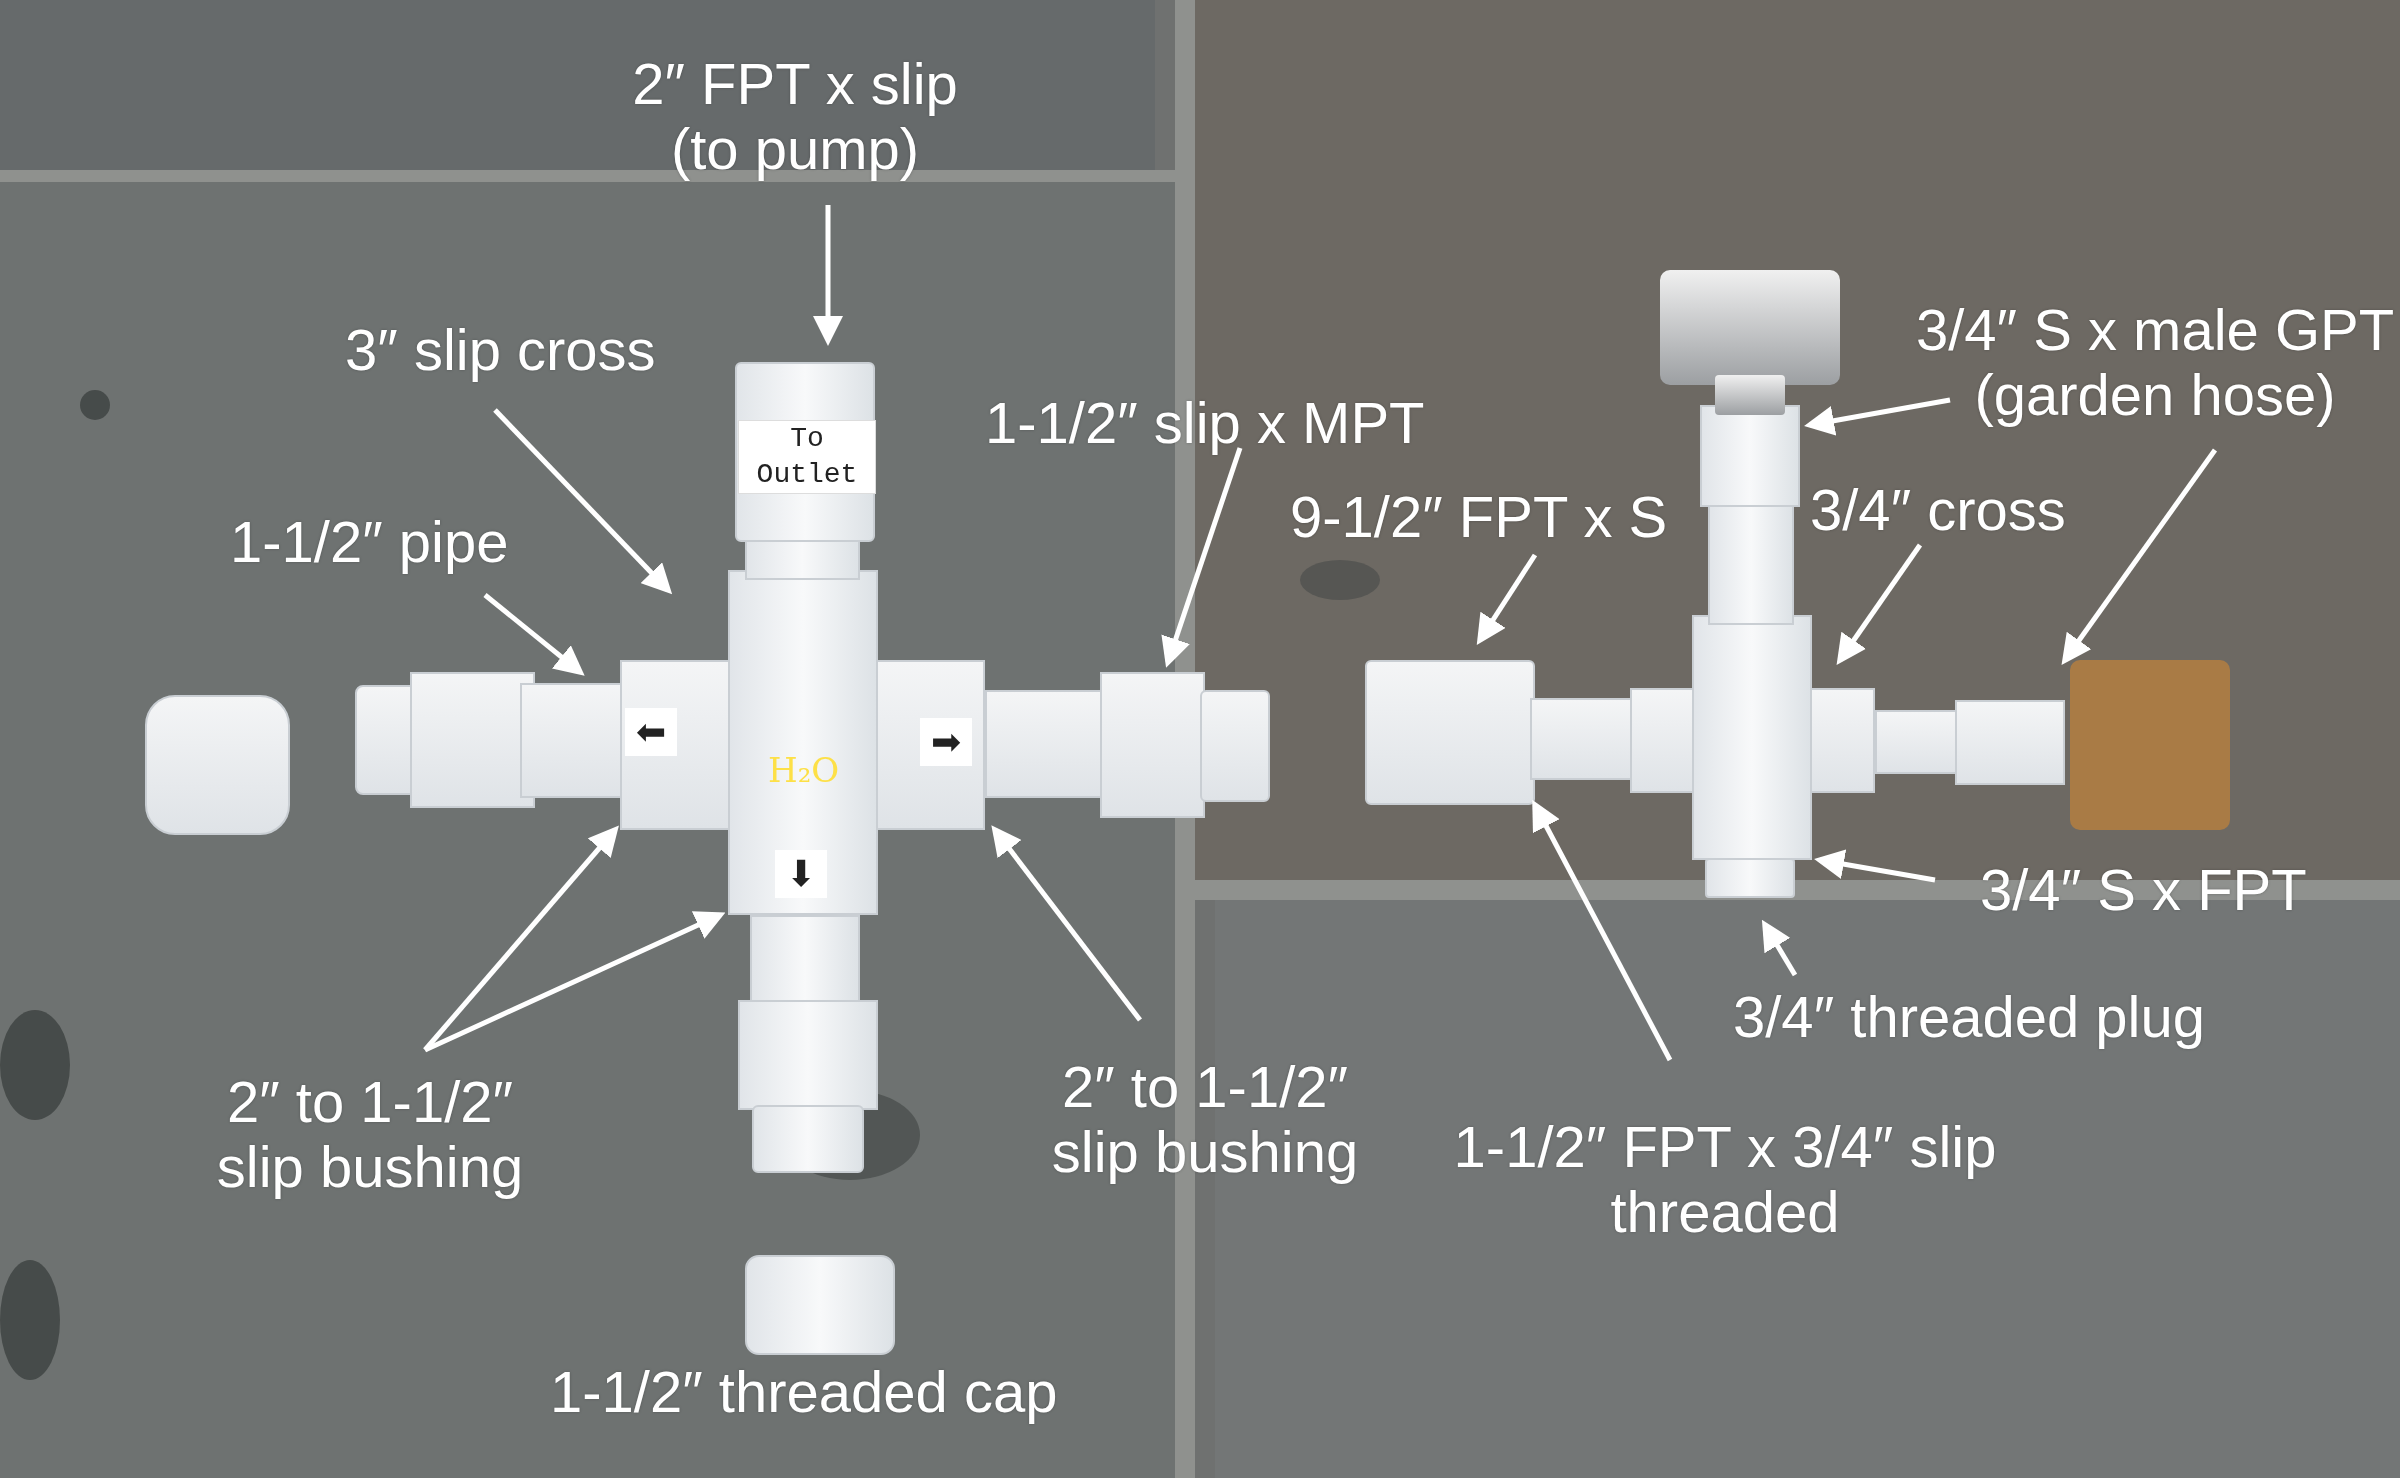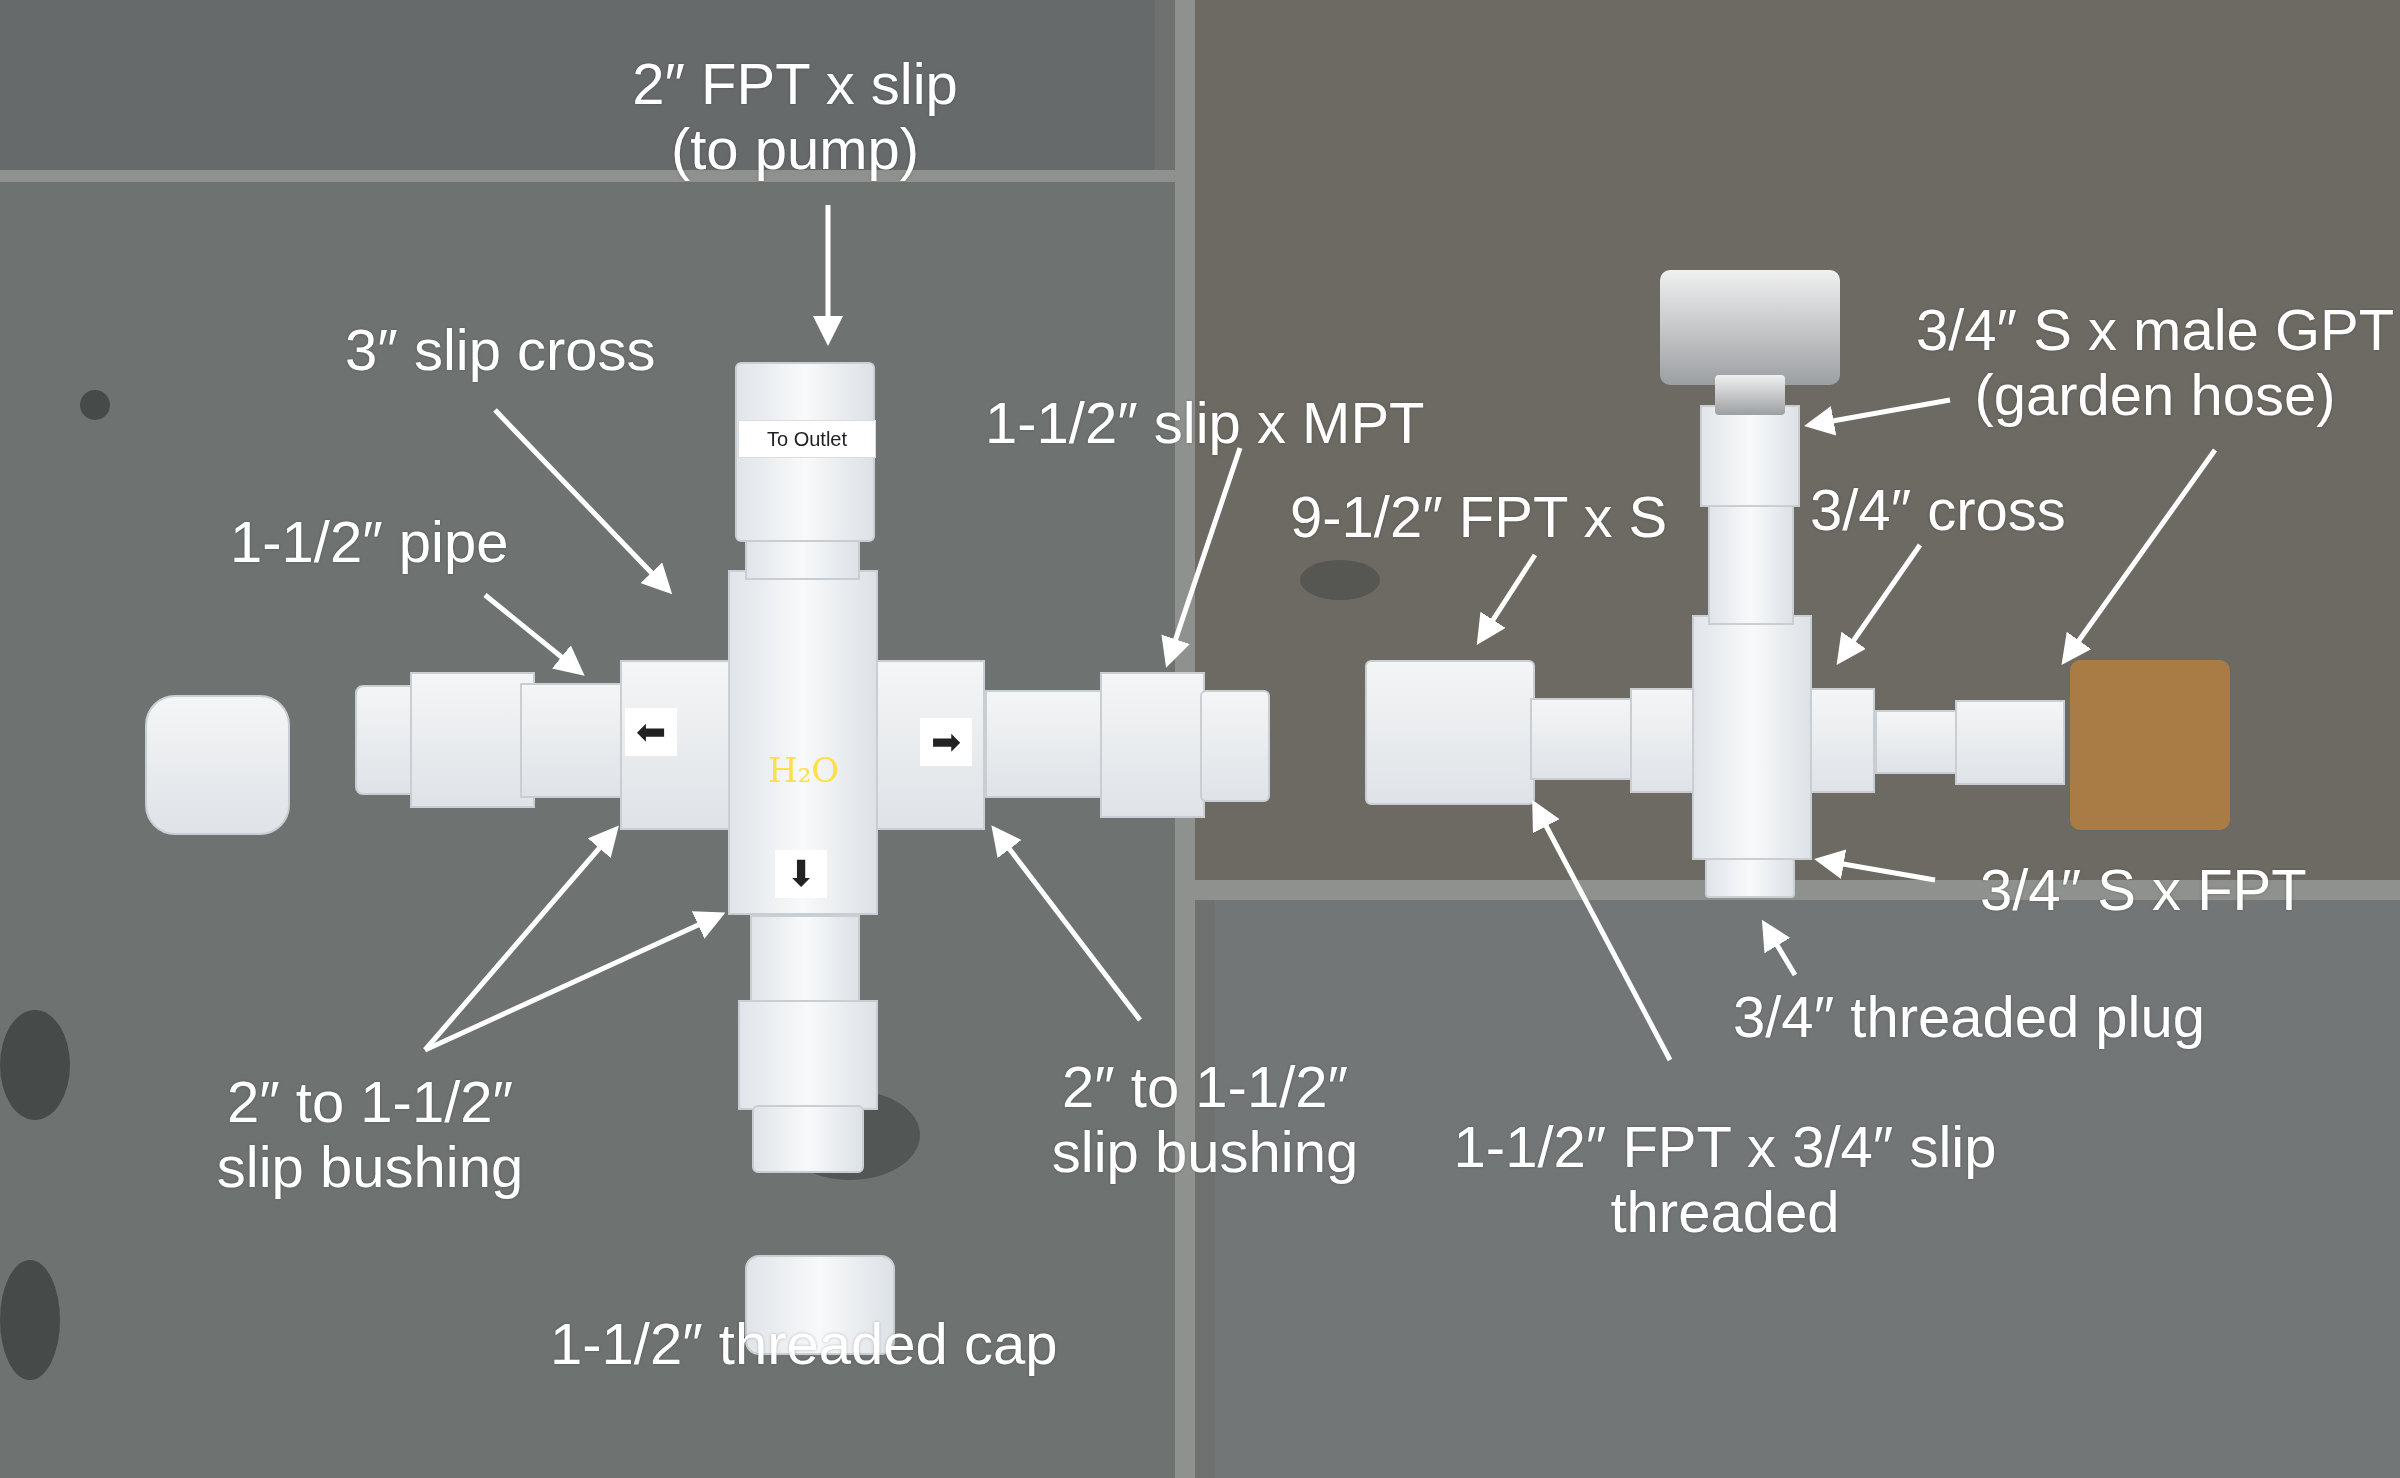--- a/index.html
+++ b/index.html
@@ -9,21 +9,21 @@
     .stone-a { left: 0; top: 0; width: 1155px; height: 170px; background: #666a6b; }
     .stone-b { left: 0; top: 182px; width: 1175px; height: 1296px; background: #6e7271; }
     .stone-c { left: 1195px; top: 0; width: 1205px; height: 880px; background: #6d6963; }
     .stone-d { left: 1215px; top: 900px; width: 1185px; height: 578px; background: #737676; }
     .joint { position: absolute; background: #8f918e; }
     .stain { position: absolute; border-radius: 50%; background: #3f4443; opacity: .85; }
     .pvc { position: absolute; background: linear-gradient(#f4f5f6, #dfe3e7); border: 2px solid #c9ced3; box-sizing: border-box; }
     .pvc-v { background: linear-gradient(90deg, #e1e5e9, #f8f9fa 50%, #dde2e6); }
     .brass { position: absolute; background: #a97b45; border-radius: 10px; }
     .chrome { position: absolute; background: linear-gradient(#f0f0f0, #9c9fa2); border-radius: 10px; }
-    .sticker { position: absolute; background: #fff; color: #222; font-size: 20px; line-height: 36px; text-align: center; border: 1px solid #ddd; }
+    .sticker { position: absolute; background: #fff; color: #222; font-size: 28px; line-height: 36px; text-align: center; border: 1px solid #ddd; font-family: Liberation Mono, monospace; }
     .arrowtag { position: absolute; width: 52px; height: 48px; background: #fff; color: #222; font-size: 36px; line-height: 48px; text-align: center; }
     .handwrite { position: absolute; color: #fde047; font-family: "DejaVu Serif", serif; font-size: 34px; }
     .label { position: absolute; color: #ffffff; font-size: 58px; line-height: 1.12; white-space: nowrap; text-align: center; text-shadow: 0 0 3px rgba(0,0,0,.25); }
     svg.arrows { position: absolute; left: 0; top: 0; width: 2400px; height: 1478px; pointer-events: none; }
   </style>
 </head>
 <body>
 
 <div class="stage">
 
@@ -115,21 +115,21 @@
   <div class="label" style="left:230px;top:510px;">1-1/2″ pipe</div>
   <div class="label" style="left:985px;top:375px;margin-top:16px;">1-1/2″ slip x MPT</div>
   <div class="label" style="left:190px;top:1070px;width:360px;">
     <div>2″ to 1-1/2″</div>
     <div>slip bushing</div>
   </div>
   <div class="label" style="left:1025px;top:1055px;width:360px;">
     <div>2″ to 1-1/2″</div>
     <div>slip bushing</div>
   </div>
-  <div class="label" style="left:550px;top:1312px;text-align:right;">1-1/2″ threaded cap</div>
+  <div class="label" style="left:550px;top:1360px;text-align:right;">1-1/2″ threaded cap</div>
   <div class="label" style="left:1905px;top:298px;width:500px;">
     <div>3/4″ S x male GPT</div>
     <div>(garden hose)</div>
   </div>
   <div class="label" style="left:1290px;top:485px;">9-1/2″ FPT x S</div>
   <div class="label" style="left:1810px;top:478px;">3/4″ cross</div>
   <div class="label" style="left:1980px;top:858px;">3/4″ S x FPT</div>
   <div class="label" style="left:1733px;top:985px;">3/4″ threaded plug</div>
   <div class="label" style="left:1440px;top:1115px;width:570px;">
     <div>1-1/2″ FPT x 3/4″ slip</div>

